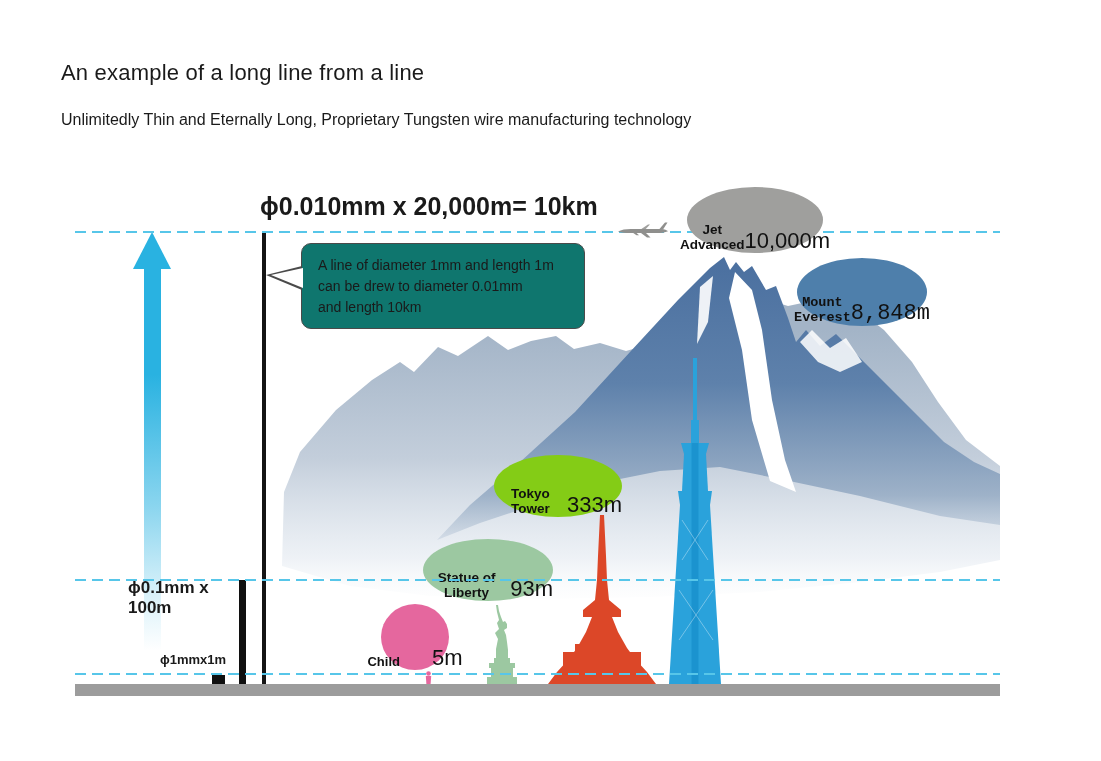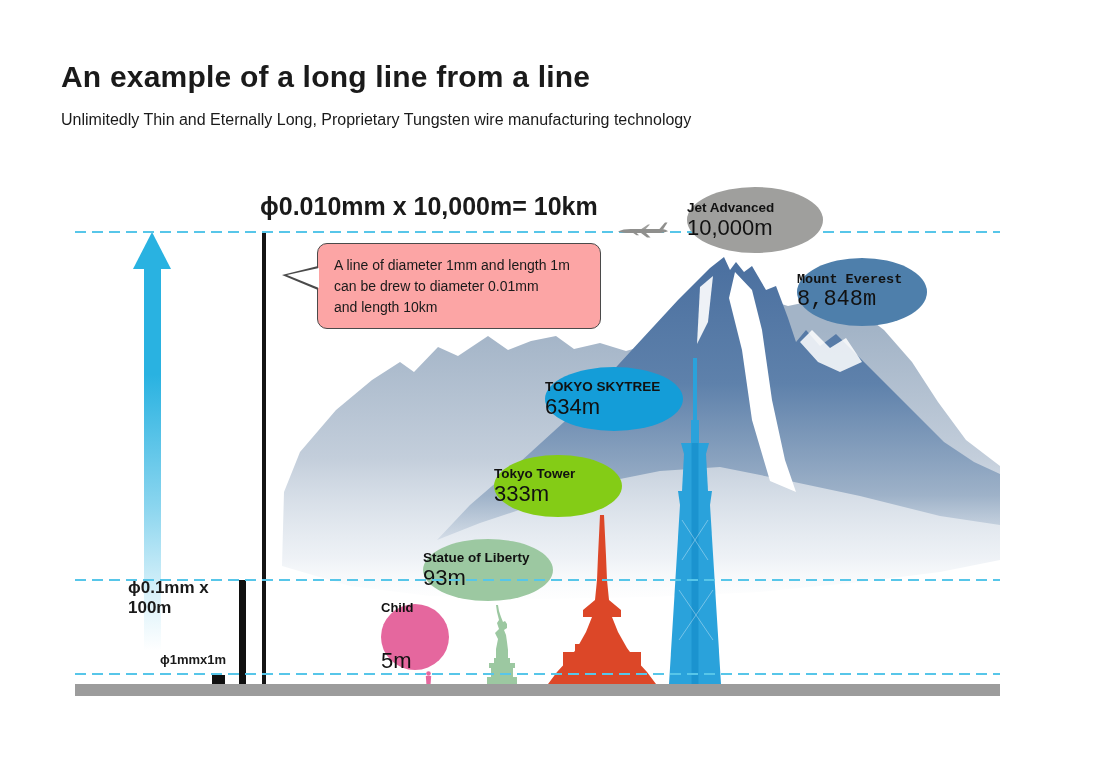--- a/index.html
+++ b/index.html
@@ -1,19 +1,19 @@
 <!DOCTYPE html>
 <html><head>
 <meta charset="utf-8">
 <style>
   html,body{margin:0;padding:0;background:#fff;}
   body{font-family:"Liberation Sans","DejaVu Sans",sans-serif;color:#1a1a1a;}
   .canvas{position:relative;width:1101px;height:761px;background:#fff;overflow:hidden;}
 
-  .title{position:absolute;left:61px;top:60px;font-size:30px;font-weight:700;letter-spacing:.2px;text-align:center;}
+  .title{position:absolute;left:61px;top:60px;font-size:22px;font-weight:400;letter-spacing:.2px;text-align:center;}
   .subtitle{position:absolute;left:61px;top:111px;font-size:16px;font-weight:400;}
 
   .scene{position:absolute;inset:0;}
   .bg-svg{position:absolute;left:0;top:0;z-index:1;}
 
   .formula{position:absolute;left:260px;top:192px;font-size:25px;font-weight:700;z-index:5;}
   .lbl100{position:absolute;left:128px;top:550px;width:126px;text-align:left;font-size:17px;font-weight:700;z-index:5;margin-top:28px;}
   .lbl1{position:absolute;left:160px;top:652px;width:72px;text-align:left;font-size:13px;font-weight:700;z-index:5;}
 
   .wire{position:absolute;left:262px;top:231px;width:4px;height:453px;background:#141414;z-index:2;}
@@ -24,35 +24,35 @@
     clip-path:polygon(50% 0,100% 100%,0 100%);z-index:2;}
   .arrow-shaft{position:absolute;left:144px;top:267px;width:17px;height:384px;z-index:2;
     background:linear-gradient(180deg,#29b2e1 0%,#29b2e1 28%,rgba(41,178,225,.55) 62%,rgba(41,178,225,.18) 85%,rgba(41,178,225,0) 100%);}
 
   .dash{position:absolute;left:75px;width:925px;height:2px;z-index:3;
     background:repeating-linear-gradient(90deg,#57c6e9 0 11px,rgba(0,0,0,0) 11px 17px);}
   .dash.d-top{top:231px;}
   .dash.d-mid{top:579px;}
   .dash.d-bot{top:673px;}
 
-  .marker{position:absolute;border-radius:50%;display:flex;flex-direction:column;align-items:flex-start;
+  .marker{position:absolute;border-radius:50%;display:flex;flex-direction:row;align-items:flex-end;
     justify-content:center;text-align:center;color:#111;line-height:1.15;}
   .marker .m-label{font-size:13.5px;font-weight:700;}
   .marker .m-value{font-size:22px;font-weight:500;}
   .m-low{z-index:2;}
   .m-high{z-index:4;}
   .m-jet{left:687px;top:187px;width:136px;height:66px;}
   .m-everest{left:797px;top:258px;width:130px;height:68px;}
   .m-skytree{left:545px;top:367px;width:138px;height:64px;}
   .m-tower{left:494px;top:455px;width:128px;height:62px;}
   .m-statue{left:423px;top:539px;width:130px;height:62px;}
   .m-child{left:381px;top:604px;width:68px;height:66px;gap:32px;}
   .m-child .m-label{font-size:13px;}
 
-  .bubble{position:absolute;left:317px;top:243px;width:252px;z-index:5;background:#fca5a5;
+  .bubble{position:absolute;left:301px;top:243px;width:252px;z-index:5;background:#0f766e;
     border:1.5px solid #4a4a4a;border-radius:10px;padding:11px 14px 10px 16px;
     font-size:14px;font-weight:500;line-height:1.5;}
   .bubble-tail,.bubble-tail-fill{position:absolute;width:0;height:0;}
   .bubble-tail{left:-36px;top:22px;border-top:9px solid transparent;border-bottom:15px solid transparent;border-right:36px solid #4a4a4a;}
   .bubble-tail-fill{left:-31px;top:24px;border-top:7px solid transparent;border-bottom:13px solid transparent;border-right:32px solid #fff;}
 
   .plane{position:absolute;left:617px;top:220px;width:52px;height:22px;z-index:4;}
 </style>
 </head>
 <body>
@@ -158,30 +158,26 @@
     </div>
 
     <div class="marker m-high m-jet" style="background-color: rgb(159, 159, 157);">
       <span class="m-label">Jet Advanced</span>
       <span class="m-value">10,000m</span>
     </div>
     <div class="marker m-high m-everest" style="background-color: rgb(78, 127, 171); font-family: Liberation Mono, monospace;">
       <span class="m-label">Mount Everest</span>
       <span class="m-value">8,848m</span>
     </div>
-    <div class="marker m-high m-skytree" style="background-color: rgb(20, 157, 216);">
-      <span class="m-label">TOKYO SKYTREE</span>
-      <span class="m-value">634m</span>
-    </div>
     <div class="marker m-high m-tower" style="background-color: #84cc16;">
       <span class="m-label">Tokyo Tower</span>
       <span class="m-value">333m</span>
     </div>
 
-    <div class="formula">ϕ0.010mm x 10,000m= 10km</div>
+    <div class="formula">ϕ0.010mm x 20,000m= 10km</div>
     <div class="lbl100">ϕ0.1mm x 100m</div>
     <div class="lbl1">ϕ1mmx1m</div>
 
     <div class="bubble">
       <div class="bubble-tail"></div>
       <div class="bubble-tail-fill"></div>
       <div>A line of diameter 1mm and length 1m</div>
       <div>can be drew to diameter 0.01mm</div>
       <div>and length 10km</div>
     </div>

